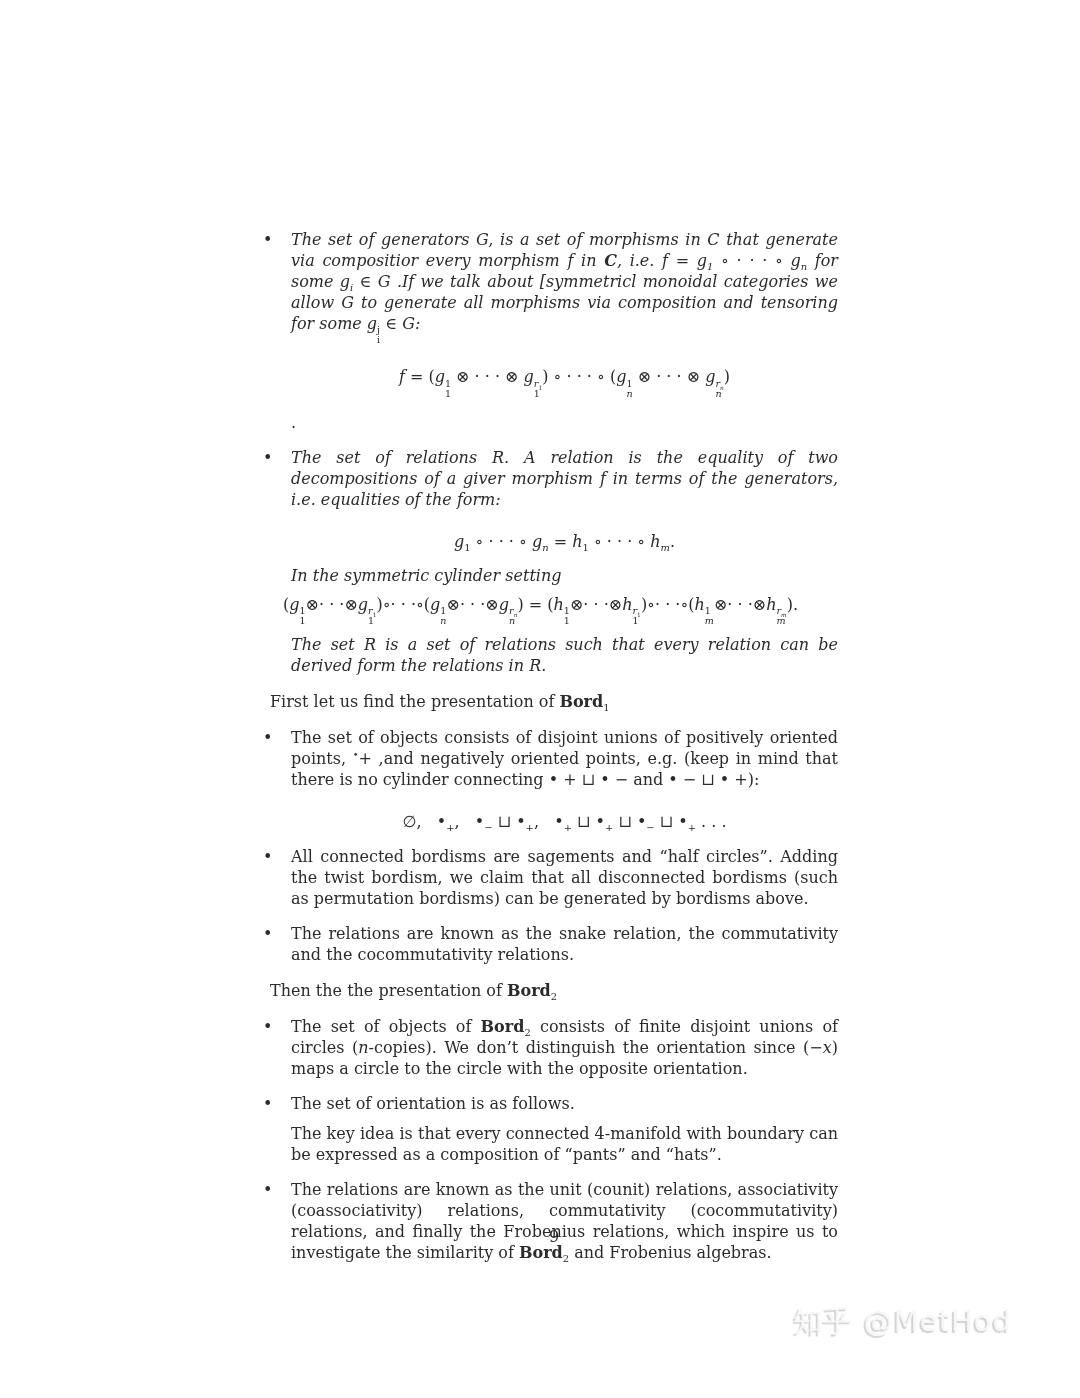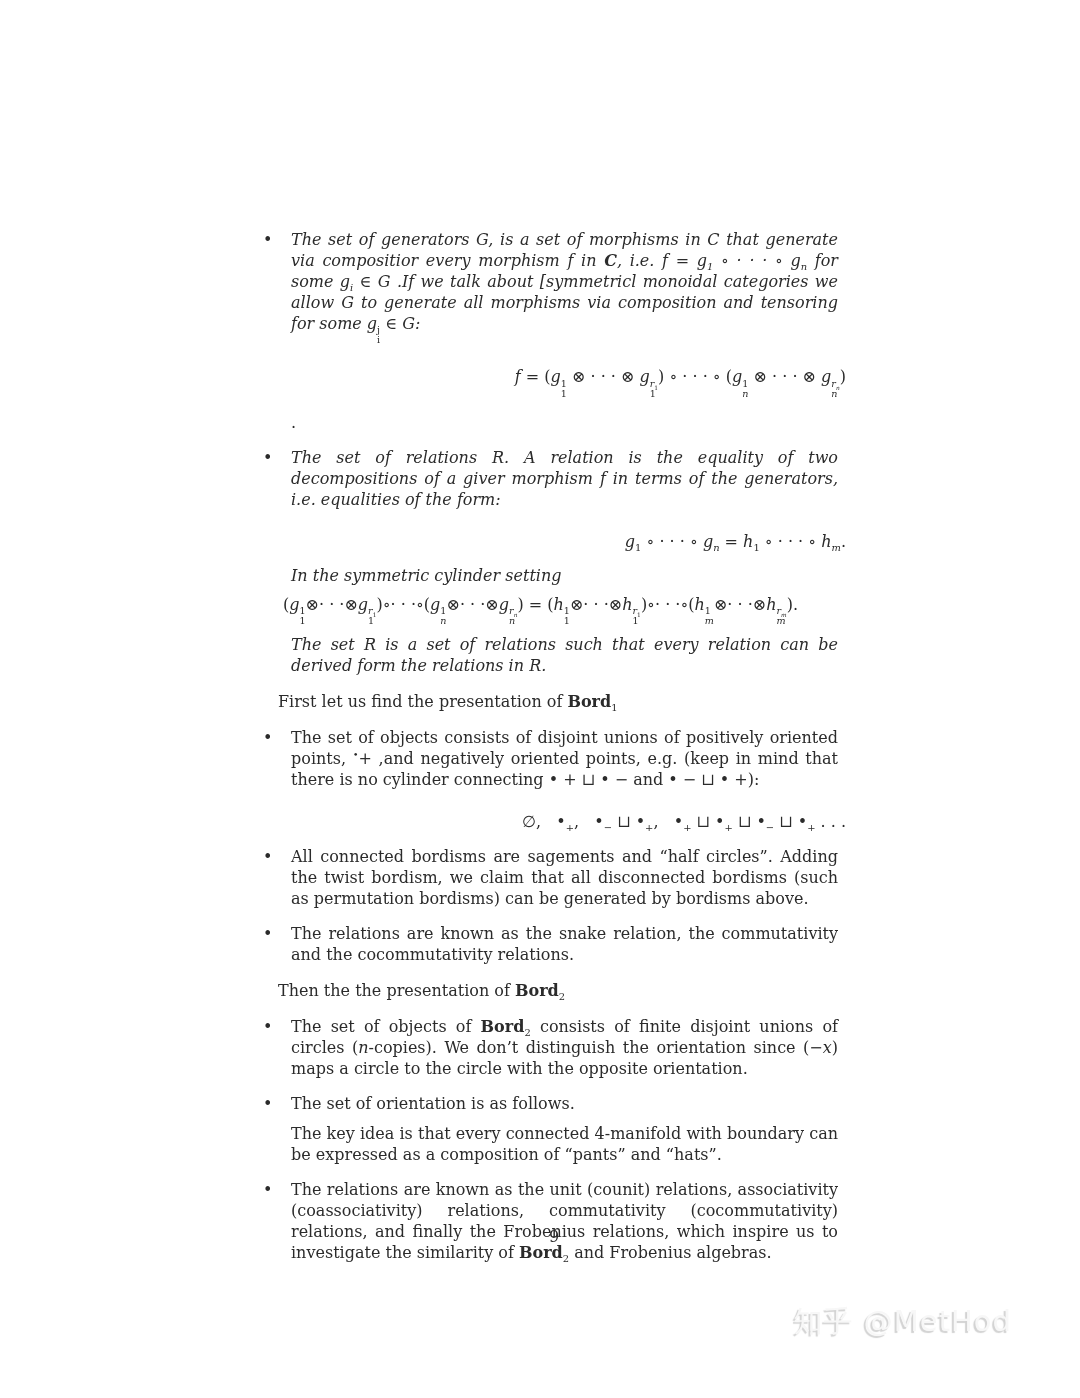--- a/index.html
+++ b/index.html
@@ -4,23 +4,23 @@
 <style>
   html,body{margin:0;padding:0;background:#ffffff;}
   .page{position:relative;width:1080px;height:1398px;background:#ffffff;overflow:hidden;
         font-family:"DejaVu Serif","DejaVu Sans",serif;color:#2b2b2b;}
   .doc{position:absolute;left:262px;top:221px;width:584px;font-size:16px;line-height:21px;text-align:justify;}
   .doc > *:first-child{margin-top:0;}
   .italic{font-style:italic;}
   .bullet{position:relative;padding-left:21px;margin:14px 0;}
   .dot{position:absolute;left:1px;top:0;font-style:normal;}
   .bc > *{margin:8px;}
-  .eq{margin:21px 0 13px;text-align:right;font-style:normal;}
+  .eq{margin:21px 0 13px;text-align:center;font-style:normal;}
   .eqline{margin:2px 0;text-align:left;font-style:normal;}
-  .para{margin:15px 16px;}
+  .para{margin:15px 8px;}
   .para-inner{margin-top:9px;}
   .line{margin-top:6px;}
   mi{font-style:italic;}
   sub,sup{font-size:0.62em;line-height:0;}
   vs{display:inline-flex;flex-direction:column;align-items:flex-start;font-size:0.6em;
      line-height:1.05;vertical-align:-0.45em;font-style:normal;}
   vs st,vs sb{display:block;}
   vs mi{font-style:italic;}
   .pagenum{position:absolute;left:262px;top:1227px;width:584px;text-align:center;font-size:16px;}
   .watermark{position:absolute;right:68px;top:1302px;white-space:nowrap;

